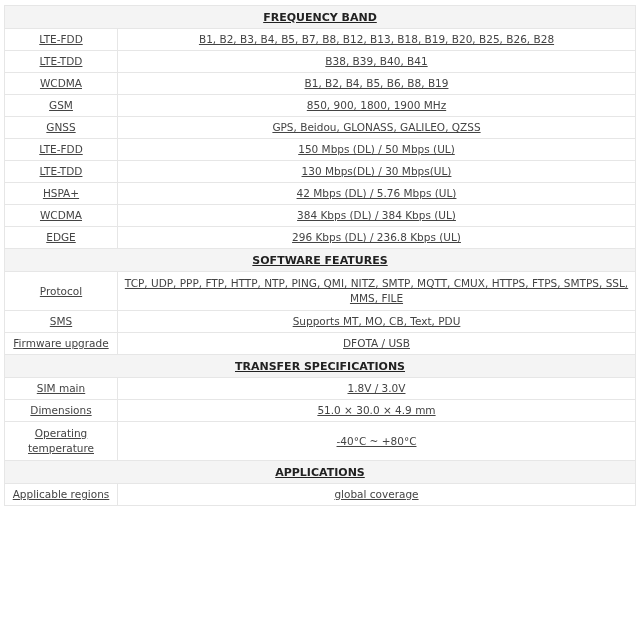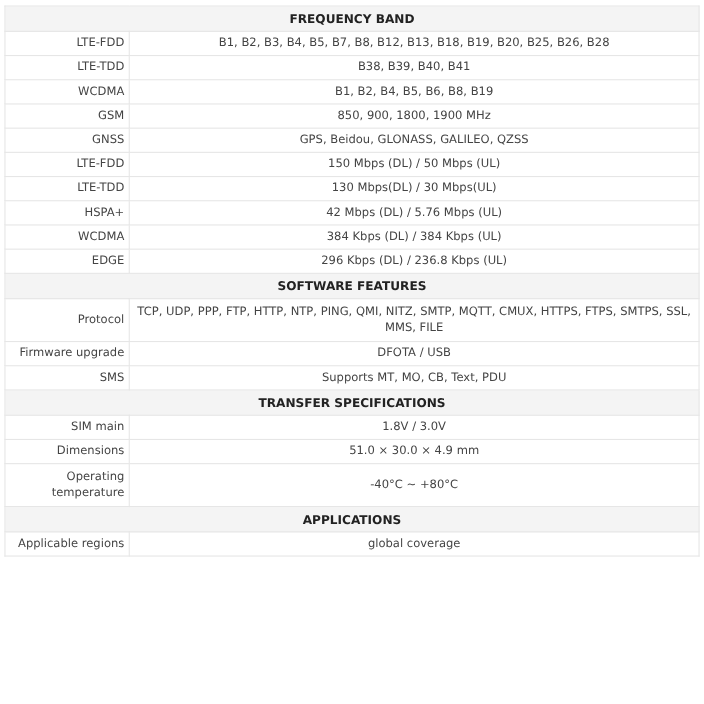--- a/index.html
+++ b/index.html
@@ -6,23 +6,23 @@
   body { width: 640px; height: 640px; overflow: hidden; }
   .spec-table {
     position: absolute; left: 4px; top: 5px; width: 632px;
     border-collapse: collapse;
     font-family: "DejaVu Sans", sans-serif;
     font-size: 10.5px; color: #444;
   }
   .spec-table td {
     border: 1px solid #e6e6e6;
     text-align: center; vertical-align: middle;
-    padding: 0 4px; line-height: 15px;
+    padding: 0 4px; line-height: 15px; text-decoration: underline;
   }
-  .spec-table td.label { width: 104px; text-align: right; }
+  .spec-table td.label { width: 104px; }
   .spec-table tr.section td {
     background: #f4f4f4; font-weight: bold; color: #222;
     font-size: 11px; height: 22px;
   }
   .spec-table tr.row td { height: 21px; }
   .spec-table tr.tall td { height: 38px; }
 </style>
 </head>
 <body>
 
@@ -74,26 +74,26 @@
       </tr>
 
     <tr class="section">
         <td colspan="2">SOFTWARE FEATURES</td>
       </tr>
     <tr class="tall">
         <td class="label">Protocol</td>
         <td>TCP, UDP, PPP, FTP, HTTP, NTP, PING, QMI, NITZ, SMTP, MQTT, CMUX, HTTPS, FTPS, SMTPS, SSL, MMS, FILE</td>
       </tr>
     <tr class="row">
+        <td class="label">SMS</td>
+        <td>Supports MT, MO, CB, Text, PDU</td>
+      </tr>
+    <tr class="row">
         <td class="label">Firmware upgrade</td>
         <td>DFOTA / USB</td>
-      </tr>
-    <tr class="row">
-        <td class="label">SMS</td>
-        <td>Supports MT, MO, CB, Text, PDU</td>
       </tr>
 
     <tr class="section">
         <td colspan="2">TRANSFER SPECIFICATIONS</td>
       </tr>
     <tr class="row">
         <td class="label">SIM main</td>
         <td>1.8V / 3.0V</td>
       </tr>
     <tr class="row">

